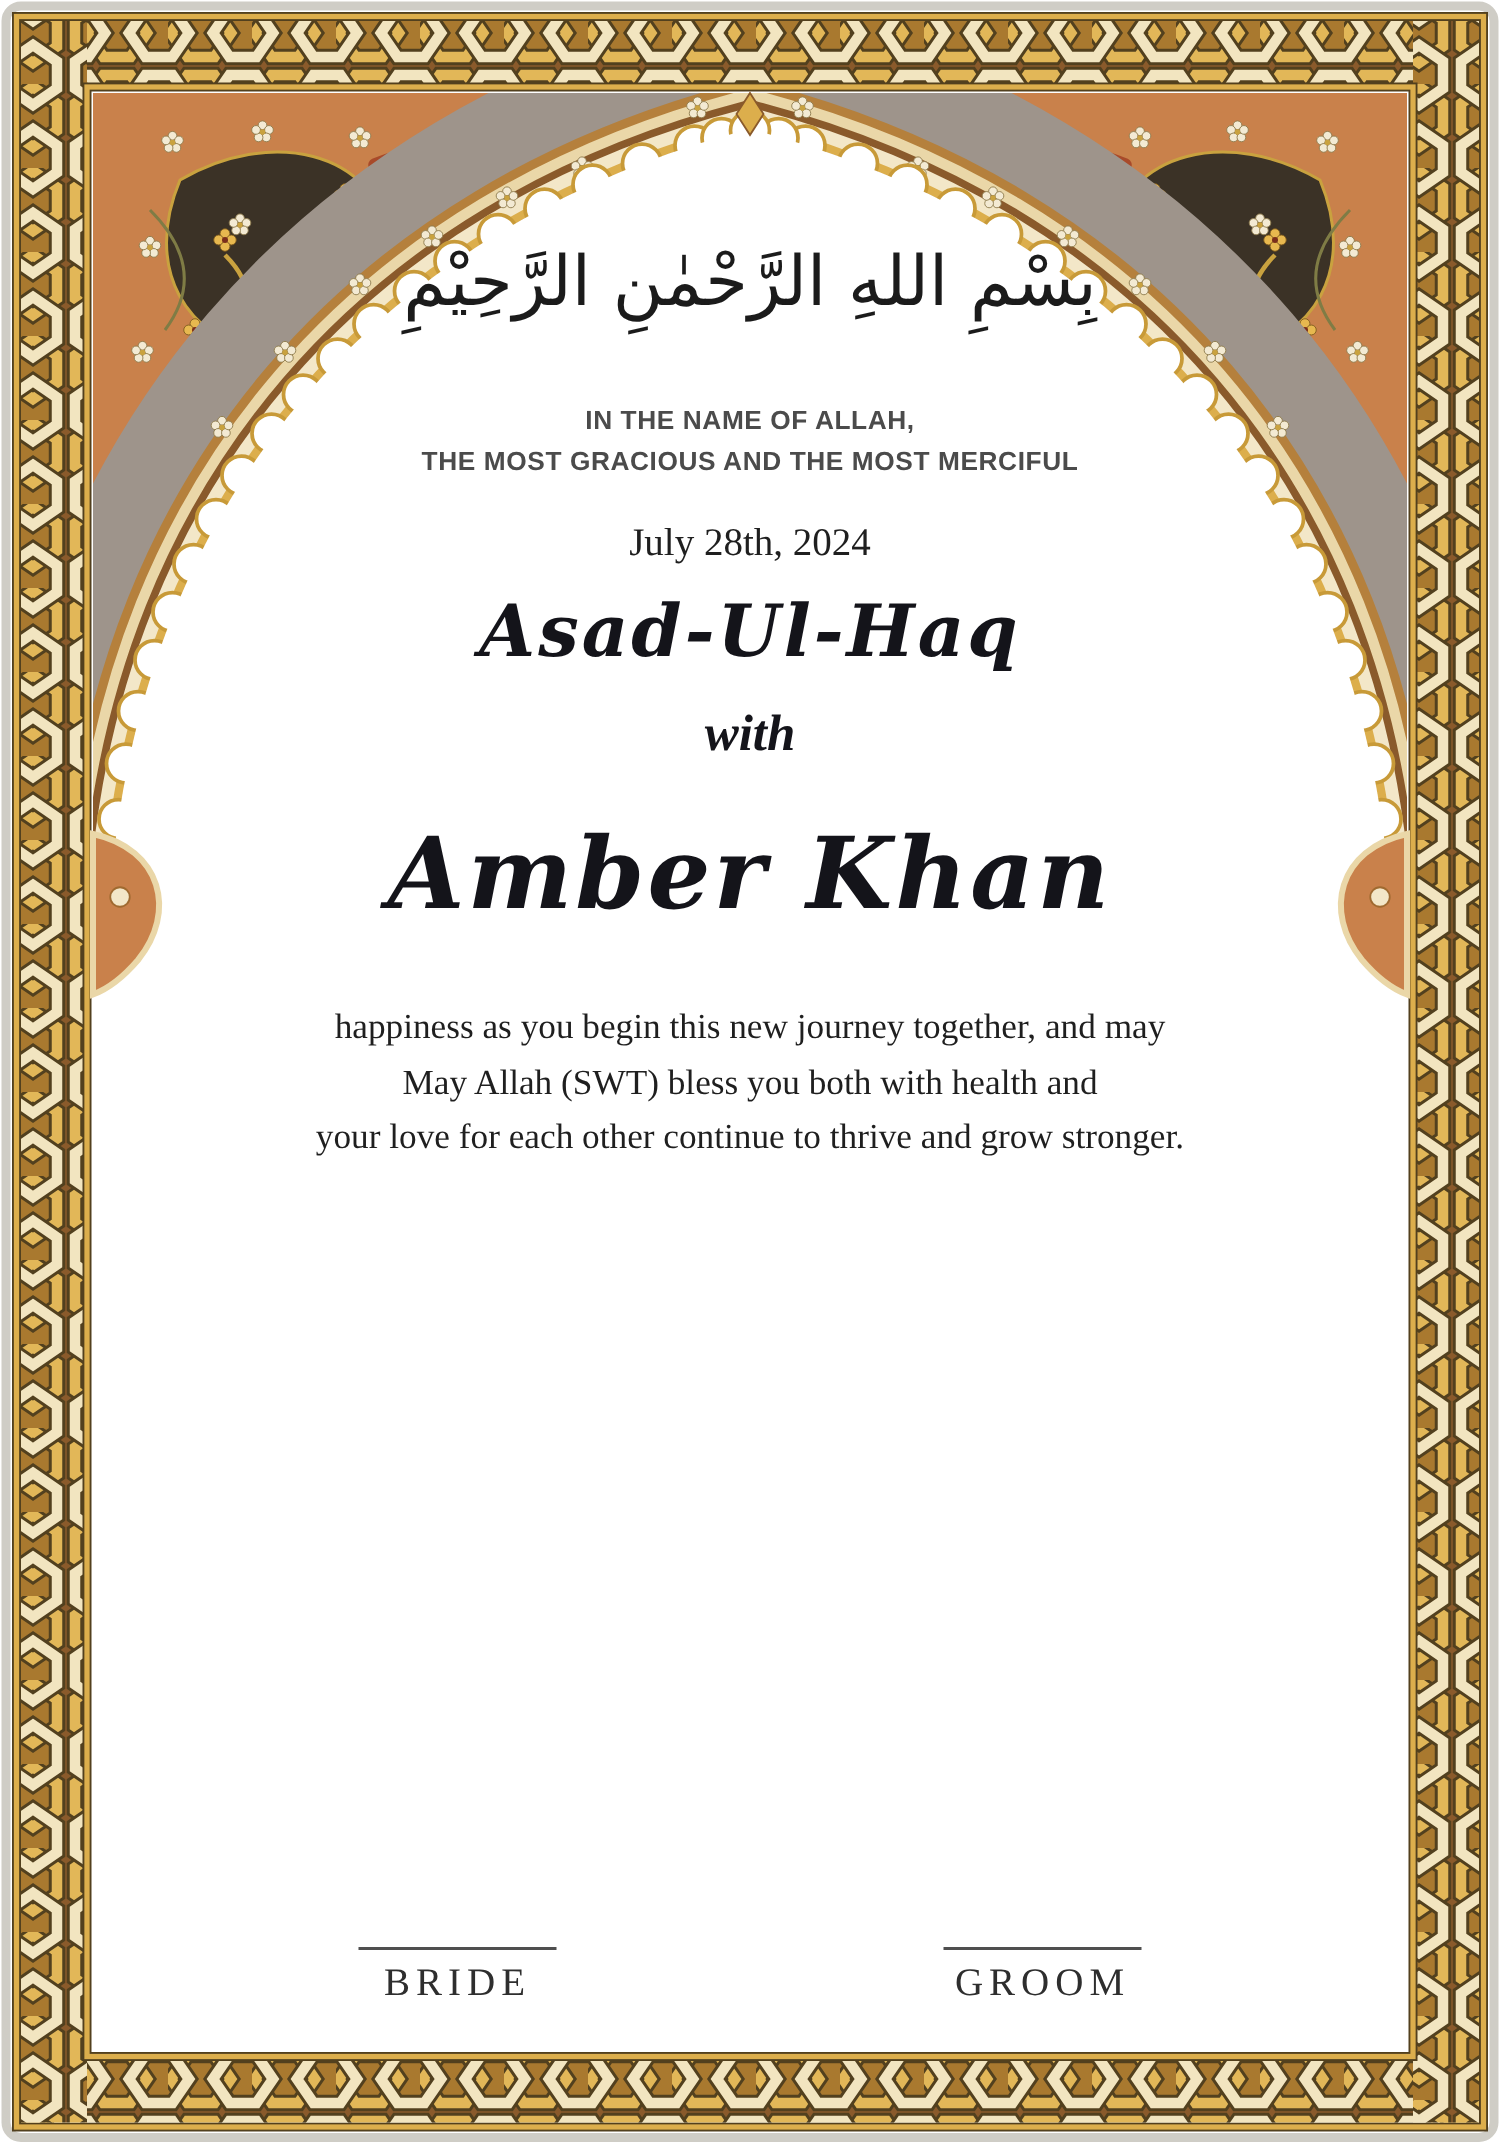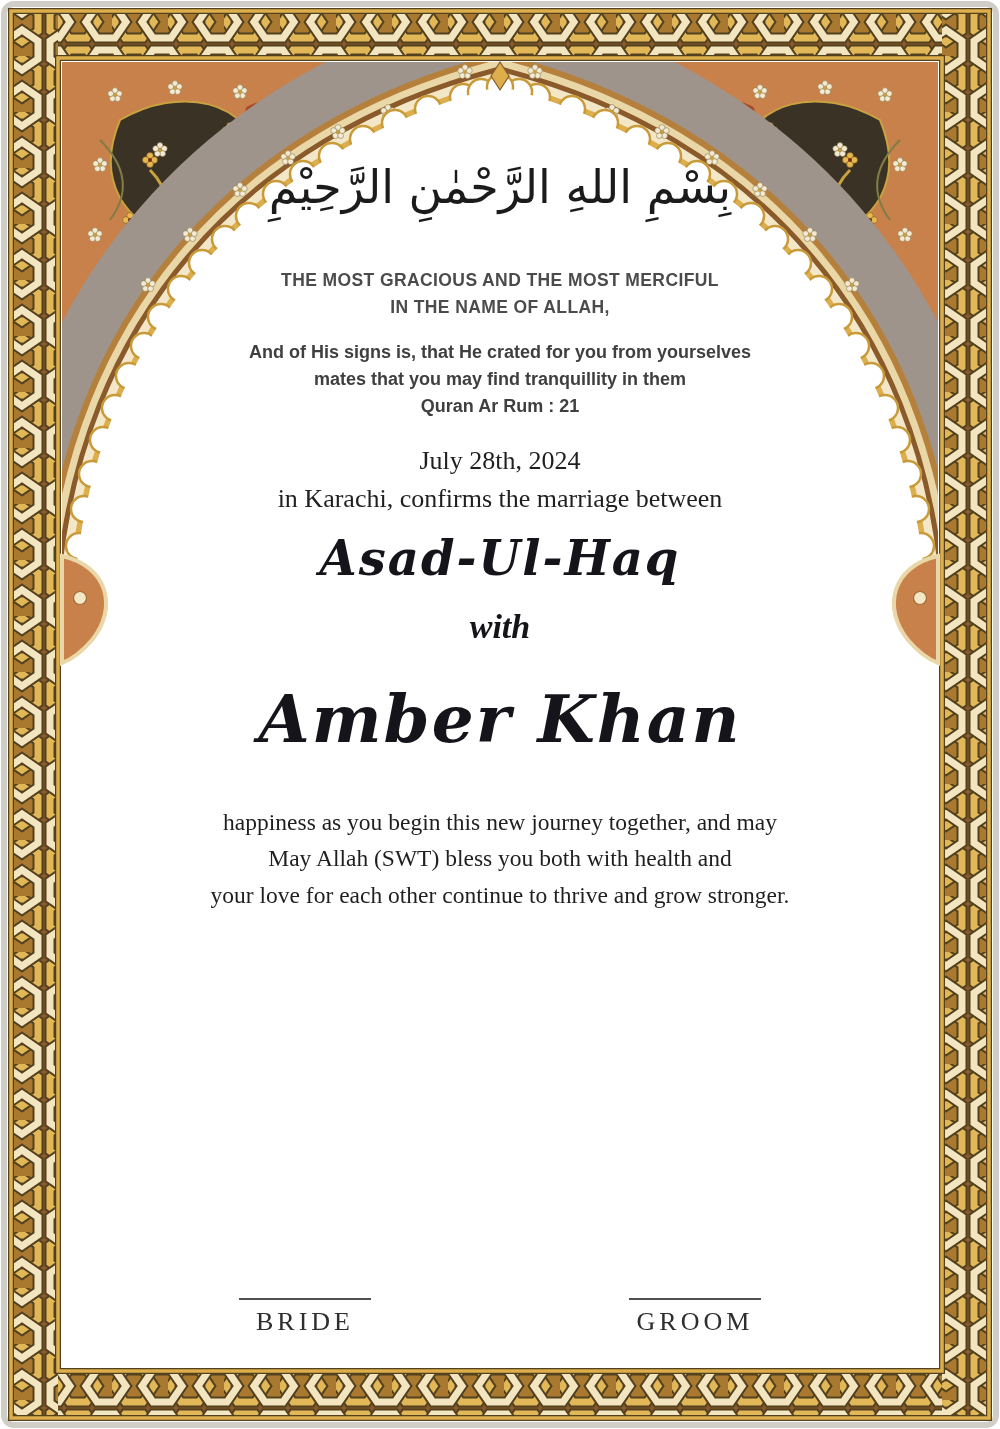--- a/index.html
+++ b/index.html
@@ -207,34 +207,28 @@
 
     <use href="#tulipL"></use>
     <use href="#tulipL" transform="translate(1000,0) scale(-1,1)"></use>
   </svg>
 
   <div class="content">
 
     <div class="bismillah">بِسْمِ اللهِ الرَّحْمٰنِ الرَّحِيْمِ</div>
 
     <div class="invocation">
+      <div>IN THE NAME OF ALLAH,</div>
       <div>THE MOST GRACIOUS AND THE MOST MERCIFUL</div>
-      <div>IN THE NAME OF ALLAH,</div>
-    </div>
-
-
-    <div class="translation">
-      <div>And of His signs is, that He crated for you from yourselves</div>
-      <div>mates that you may find tranquillity in them</div>
-      <div>Quran Ar Rum : 21</div>
-    </div>
+    </div>
+
+
 
     <div class="agreement">
       <div>July 28th, 2024</div>
-      <div>in Karachi, confirms the marriage between</div>
     </div>
 
     <div class="script-name name-first">Asad-Ul-Haq</div>
 
     <div class="with">with</div>
 
     <div class="script-name name-second">Amber Khan</div>
 
     <div class="blessing">
       <div>happiness as you begin this new journey together, and may</div>

